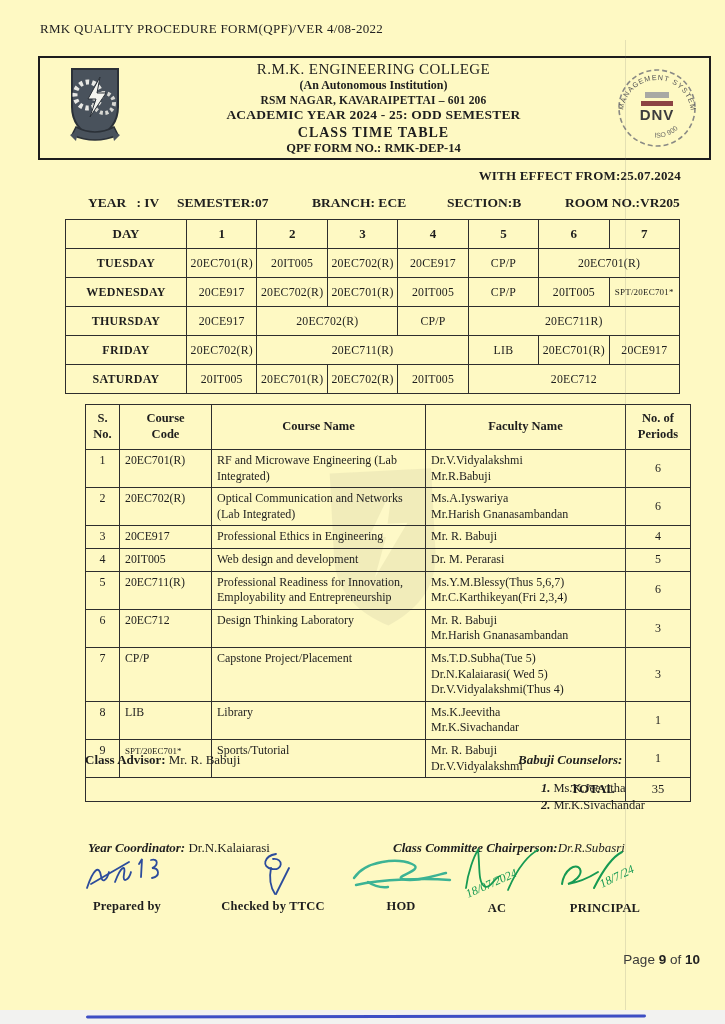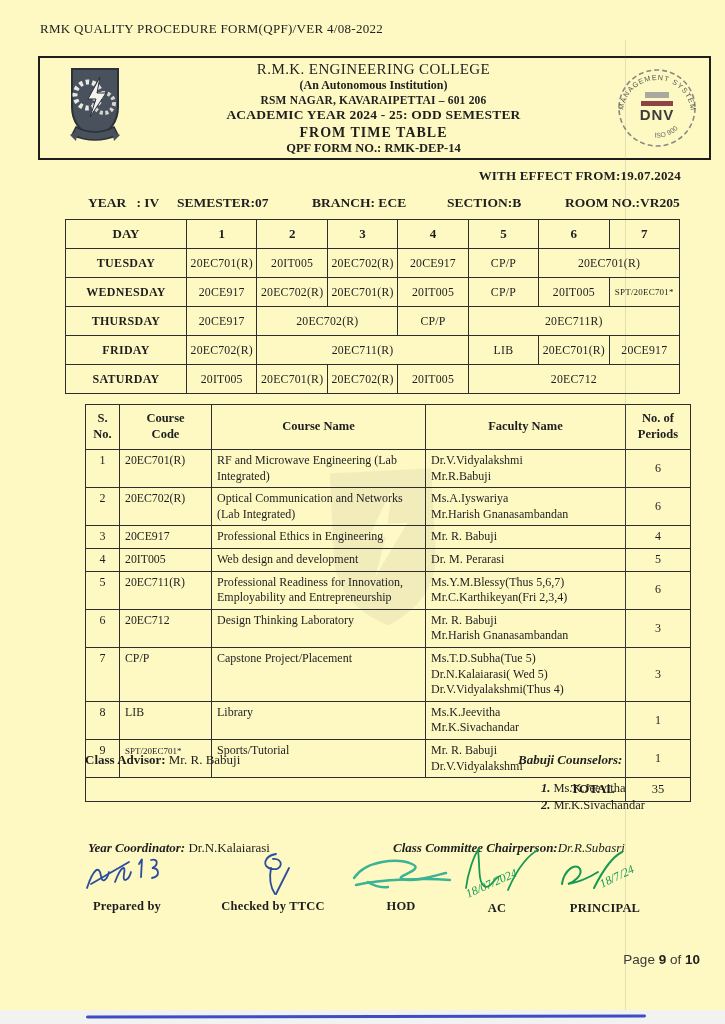--- a/index.html
+++ b/index.html
@@ -104,21 +104,21 @@
         <polygon points="34,12 22,34 30,34 24,52 40,28 31,28" fill="#f4f4ef" stroke="#2b3138" stroke-width="1"></polygon>
         <path d="M10 62 q19 10 38 0 l4 8 q-23 10 -46 0 Z" fill="#49525c" stroke="#2b3138" stroke-width="1.5"></path>
         <path d="M4 70 l8 -4 -2 10 Z M54 70 l-8 -4 2 10 Z" fill="#49525c"></path>
       </svg>
     </div>
     <div class="header-text">
       <div class="ht1">R.M.K. ENGINEERING COLLEGE</div>
       <div class="ht2">(An Autonomous Institution)</div>
       <div class="ht3">RSM NAGAR, KAVARAIPETTAI – 601 206</div>
       <div class="ht4">ACADEMIC YEAR 2024 - 25: ODD SEMESTER</div>
-      <div class="ht5">FROM TIME TABLE</div>
+      <div class="ht5">CLASS TIME TABLE</div>
       <div class="ht6">QPF FORM NO.: RMK-DEP-14</div>
     </div>
     <div class="seal-wrap">
       <svg width="92" height="92" viewBox="0 0 92 92">
         <defs>
             <path id="arcTop" d="M 12 52 A 34 34 0 1 1 80 52"></path>
             <path id="arcBot" d="M 24 66 A 30 30 0 0 0 68 66"></path>
           </defs>
         <circle cx="46" cy="46" r="38" fill="none" stroke="#8a8a85" stroke-width="1.6" stroke-dasharray="5 3"></circle>
         <text font-size="7.2" fill="#55555" style="fill:#565656;letter-spacing:1px;font-family:'Liberation Sans',sans-serif">
@@ -127,21 +127,21 @@
         <rect x="34" y="30" width="24" height="6" fill="#a9a9a4"></rect>
         <rect x="30" y="39" width="32" height="5" fill="#8c4444"></rect>
         <text x="46" y="58" text-anchor="middle" font-size="15" font-weight="bold" style="fill:#3d3d3d;font-family:'Liberation Sans',sans-serif;letter-spacing:1px">DNV</text>
         <text font-size="7" style="fill:#6a6a66;font-family:'Liberation Sans',sans-serif">
           <textPath href="#arcBot" startOffset="22">ISO 9001</textPath>
         </text>
       </svg>
     </div>
   </div>
 
-  <div class="effective">WITH EFFECT FROM:19.07.2024</div>
+  <div class="effective">WITH EFFECT FROM:25.07.2024</div>
 
   <div class="info-line">
     <span class="info-year">YEAR   : IV</span>
     <span class="info-sem">SEMESTER:07</span>
     <span class="info-branch">BRANCH: ECE</span>
     <span class="info-sec">SECTION:B</span>
     <span class="info-room">ROOM NO.:VR205</span>
   </div>
 
   <table class="timetable">

